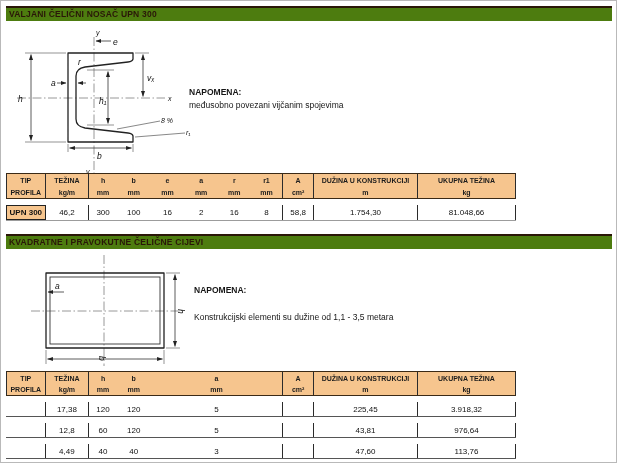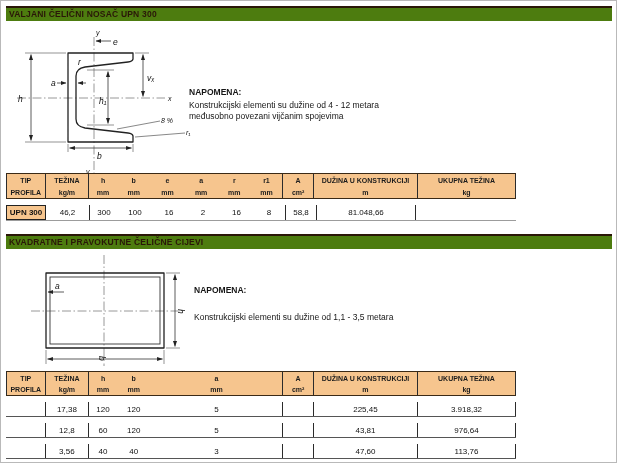--- a/index.html
+++ b/index.html
@@ -93,21 +93,20 @@
     <path class="ext" d="M53,119 V127 M118,119 V127"></path>
     <line class="dim" x1="54.5" y1="123" x2="116.5" y2="123" marker-start="url(#a1)" marker-end="url(#a1)"></line>
     <text class="lbl" x="82" y="134">b</text>
     <text class="lbl sm" x="81" y="10">y</text>
     <text class="lbl sm" x="153" y="76">x</text>
     <text class="lbl sm" x="71" y="149">y</text>
   </svg>
 
   <div class="note" id="note1">
     <div class="nt">NAPOMENA:</div>
-    <div class="nb">Konstrukcijski elementi su dužine od 4 - 12 metara</div>
     <div class="nb">međusobno povezani vijčanim spojevima</div>
   </div>
 
   <div class="tbl" id="t1">
     <div class="thead">
       <div class="hc w-tip vl vr">
           <div>TIP</div>
           <div>PROFILA</div>
         </div>
       <div class="hc w-tez vr">
@@ -154,20 +153,21 @@
     <div class="trow">
       <div class="dc w-tip tipcell">UPN 300</div>
       <div class="dc w-tez vr">46,2</div>
       <div class="dc w-h">300</div>
       <div class="dc w-b">100</div>
       <div class="dc w-e">16</div>
       <div class="dc w-a">2</div>
       <div class="dc w-r">16</div>
       <div class="dc w-r1 vr">8</div>
       <div class="dc w-A vr">58,8</div>
+      <div class="dc w-duz vr">1.754,30</div>
       <div class="dc w-uk vr">81.048,66</div>
     </div>
   </div>
 
   <div class="band" id="band2">KVADRATNE I PRAVOKUTNE ČELIČNE CIJEVI</div>
 
   <svg class="dwg" id="dwg2" width="175" height="115" viewBox="0 0 175 115">
     <defs>
       <marker id="a2" viewBox="0 0 10 10" refX="8.5" refY="5" markerWidth="8" markerHeight="8" orient="auto-start-reverse">
         <path d="M0,1.8 L9,5 L0,8.2 Z" fill="#222"></path>
@@ -242,21 +242,21 @@
       <div class="dc w-tez vr">12,8</div>
       <div class="dc w-h">60</div>
       <div class="dc w-b">120</div>
       <div class="dc w-a2 vr">5</div>
       <div class="dc w-A vr"></div>
       <div class="dc w-duz vr">43,81</div>
       <div class="dc w-uk vr">976,64</div>
     </div>
     <div class="trow">
       <div class="dc w-tip vr"></div>
-      <div class="dc w-tez vr">3,56</div>
+      <div class="dc w-tez vr">4,49</div>
       <div class="dc w-h">40</div>
       <div class="dc w-b">40</div>
       <div class="dc w-a2 vr">3</div>
       <div class="dc w-A vr"></div>
       <div class="dc w-duz vr">47,60</div>
       <div class="dc w-uk vr">113,76</div>
     </div>
   </div>
 
 </div>

